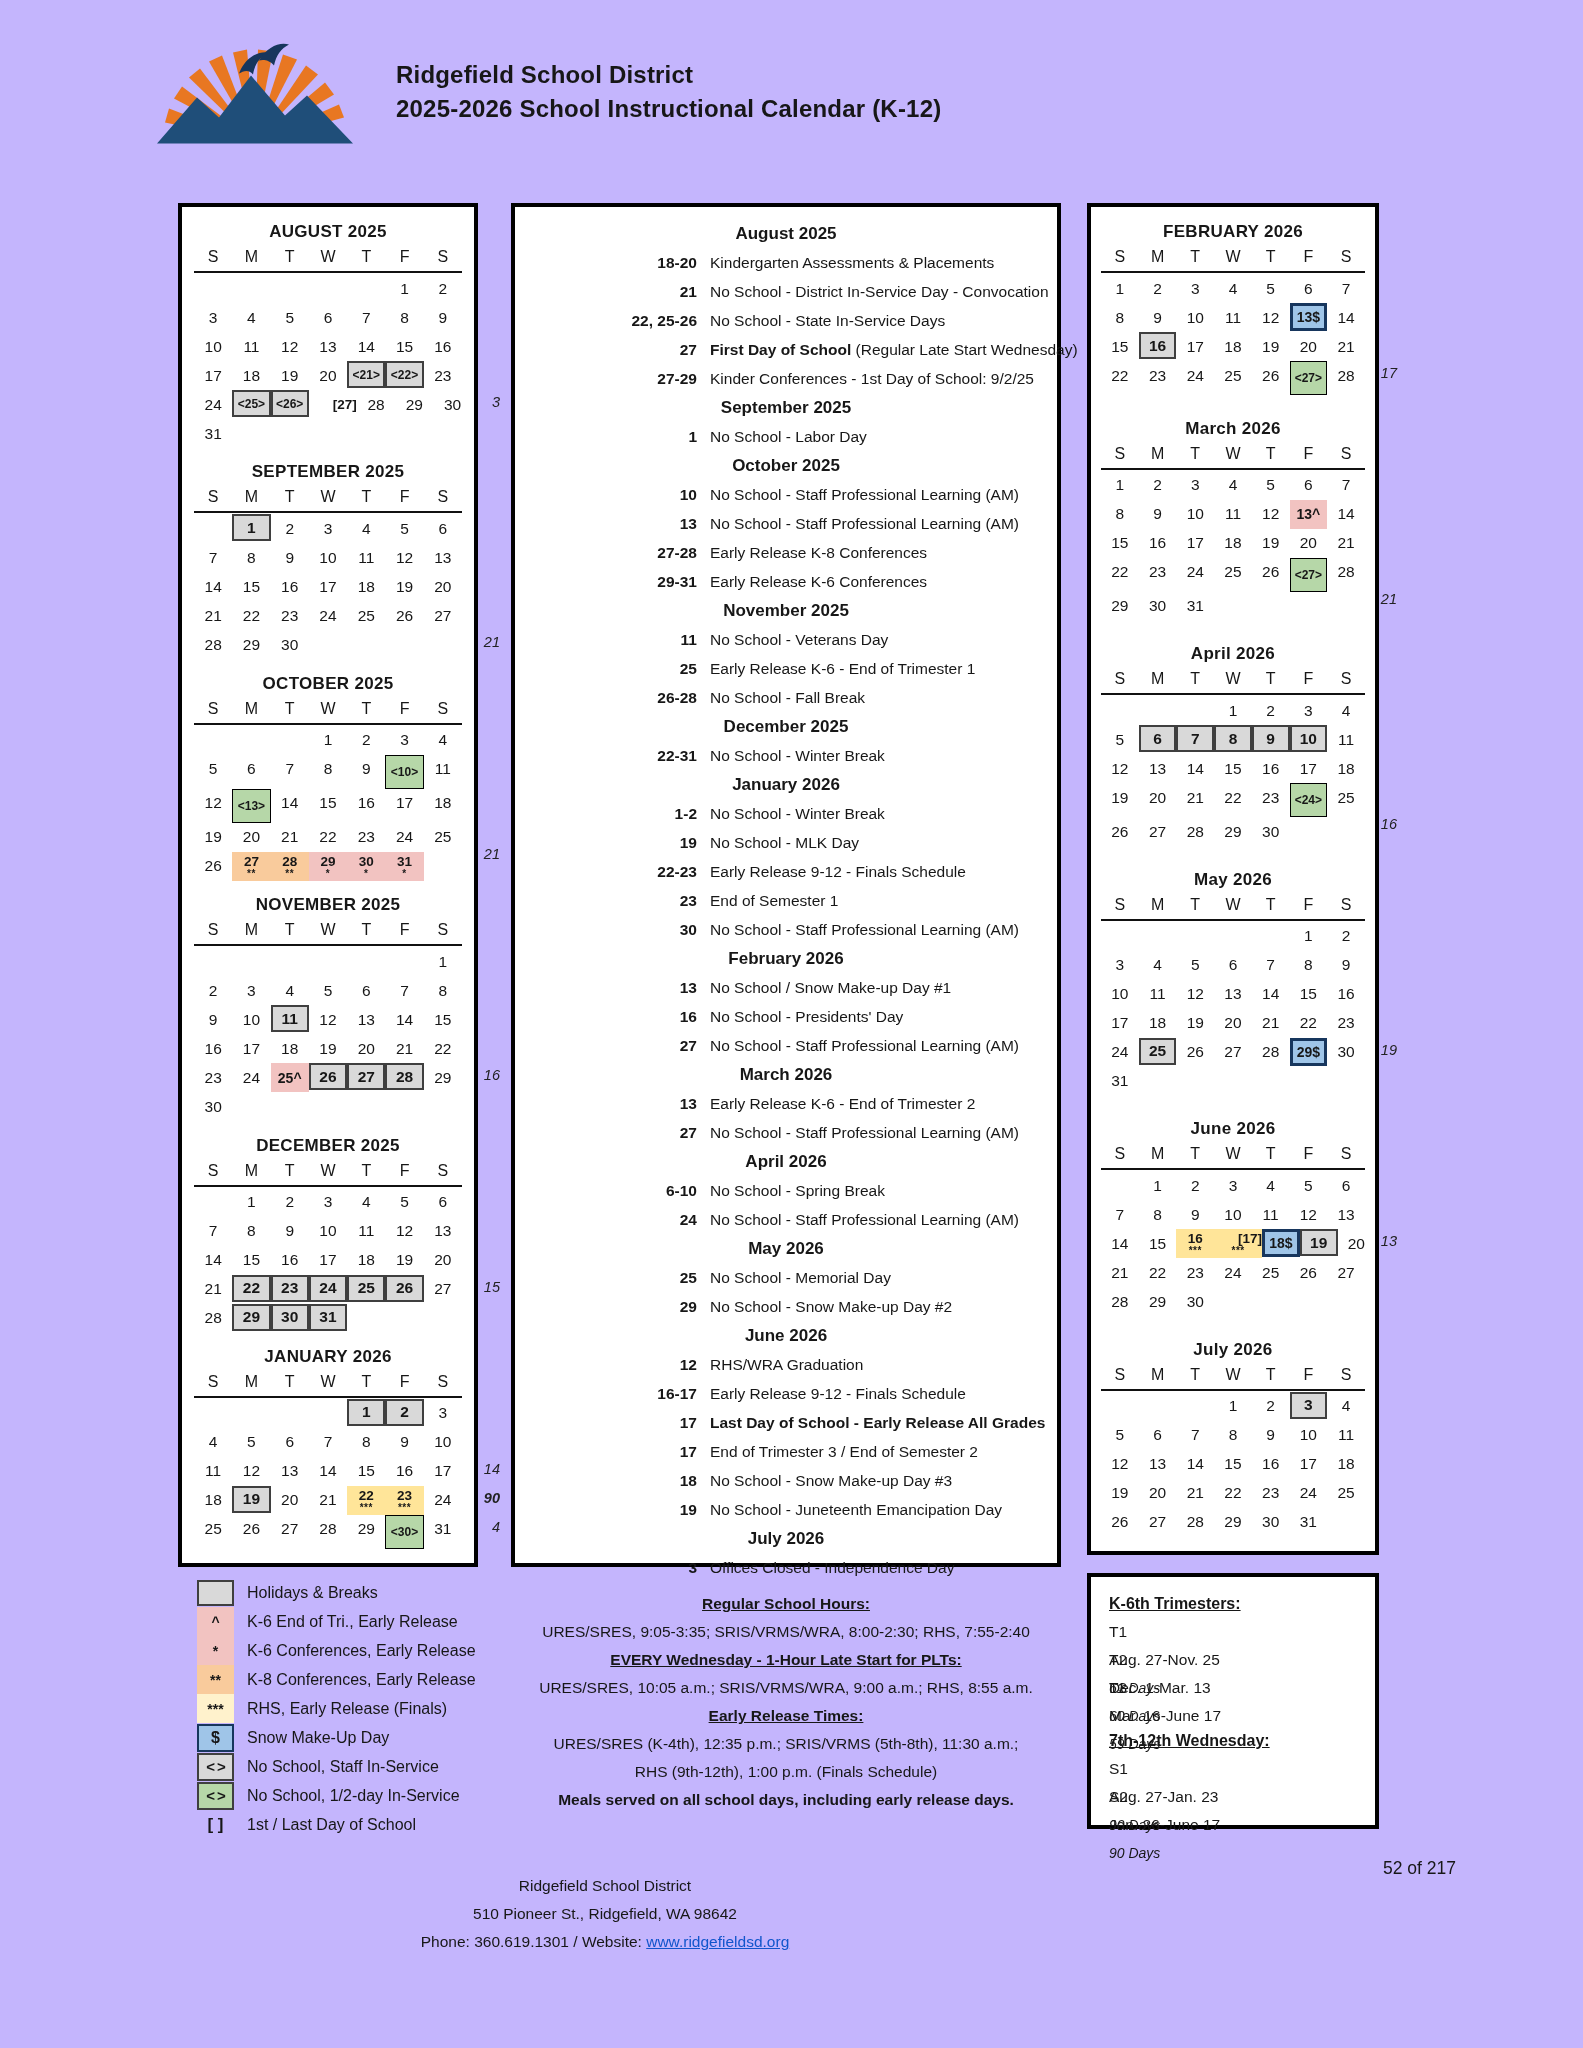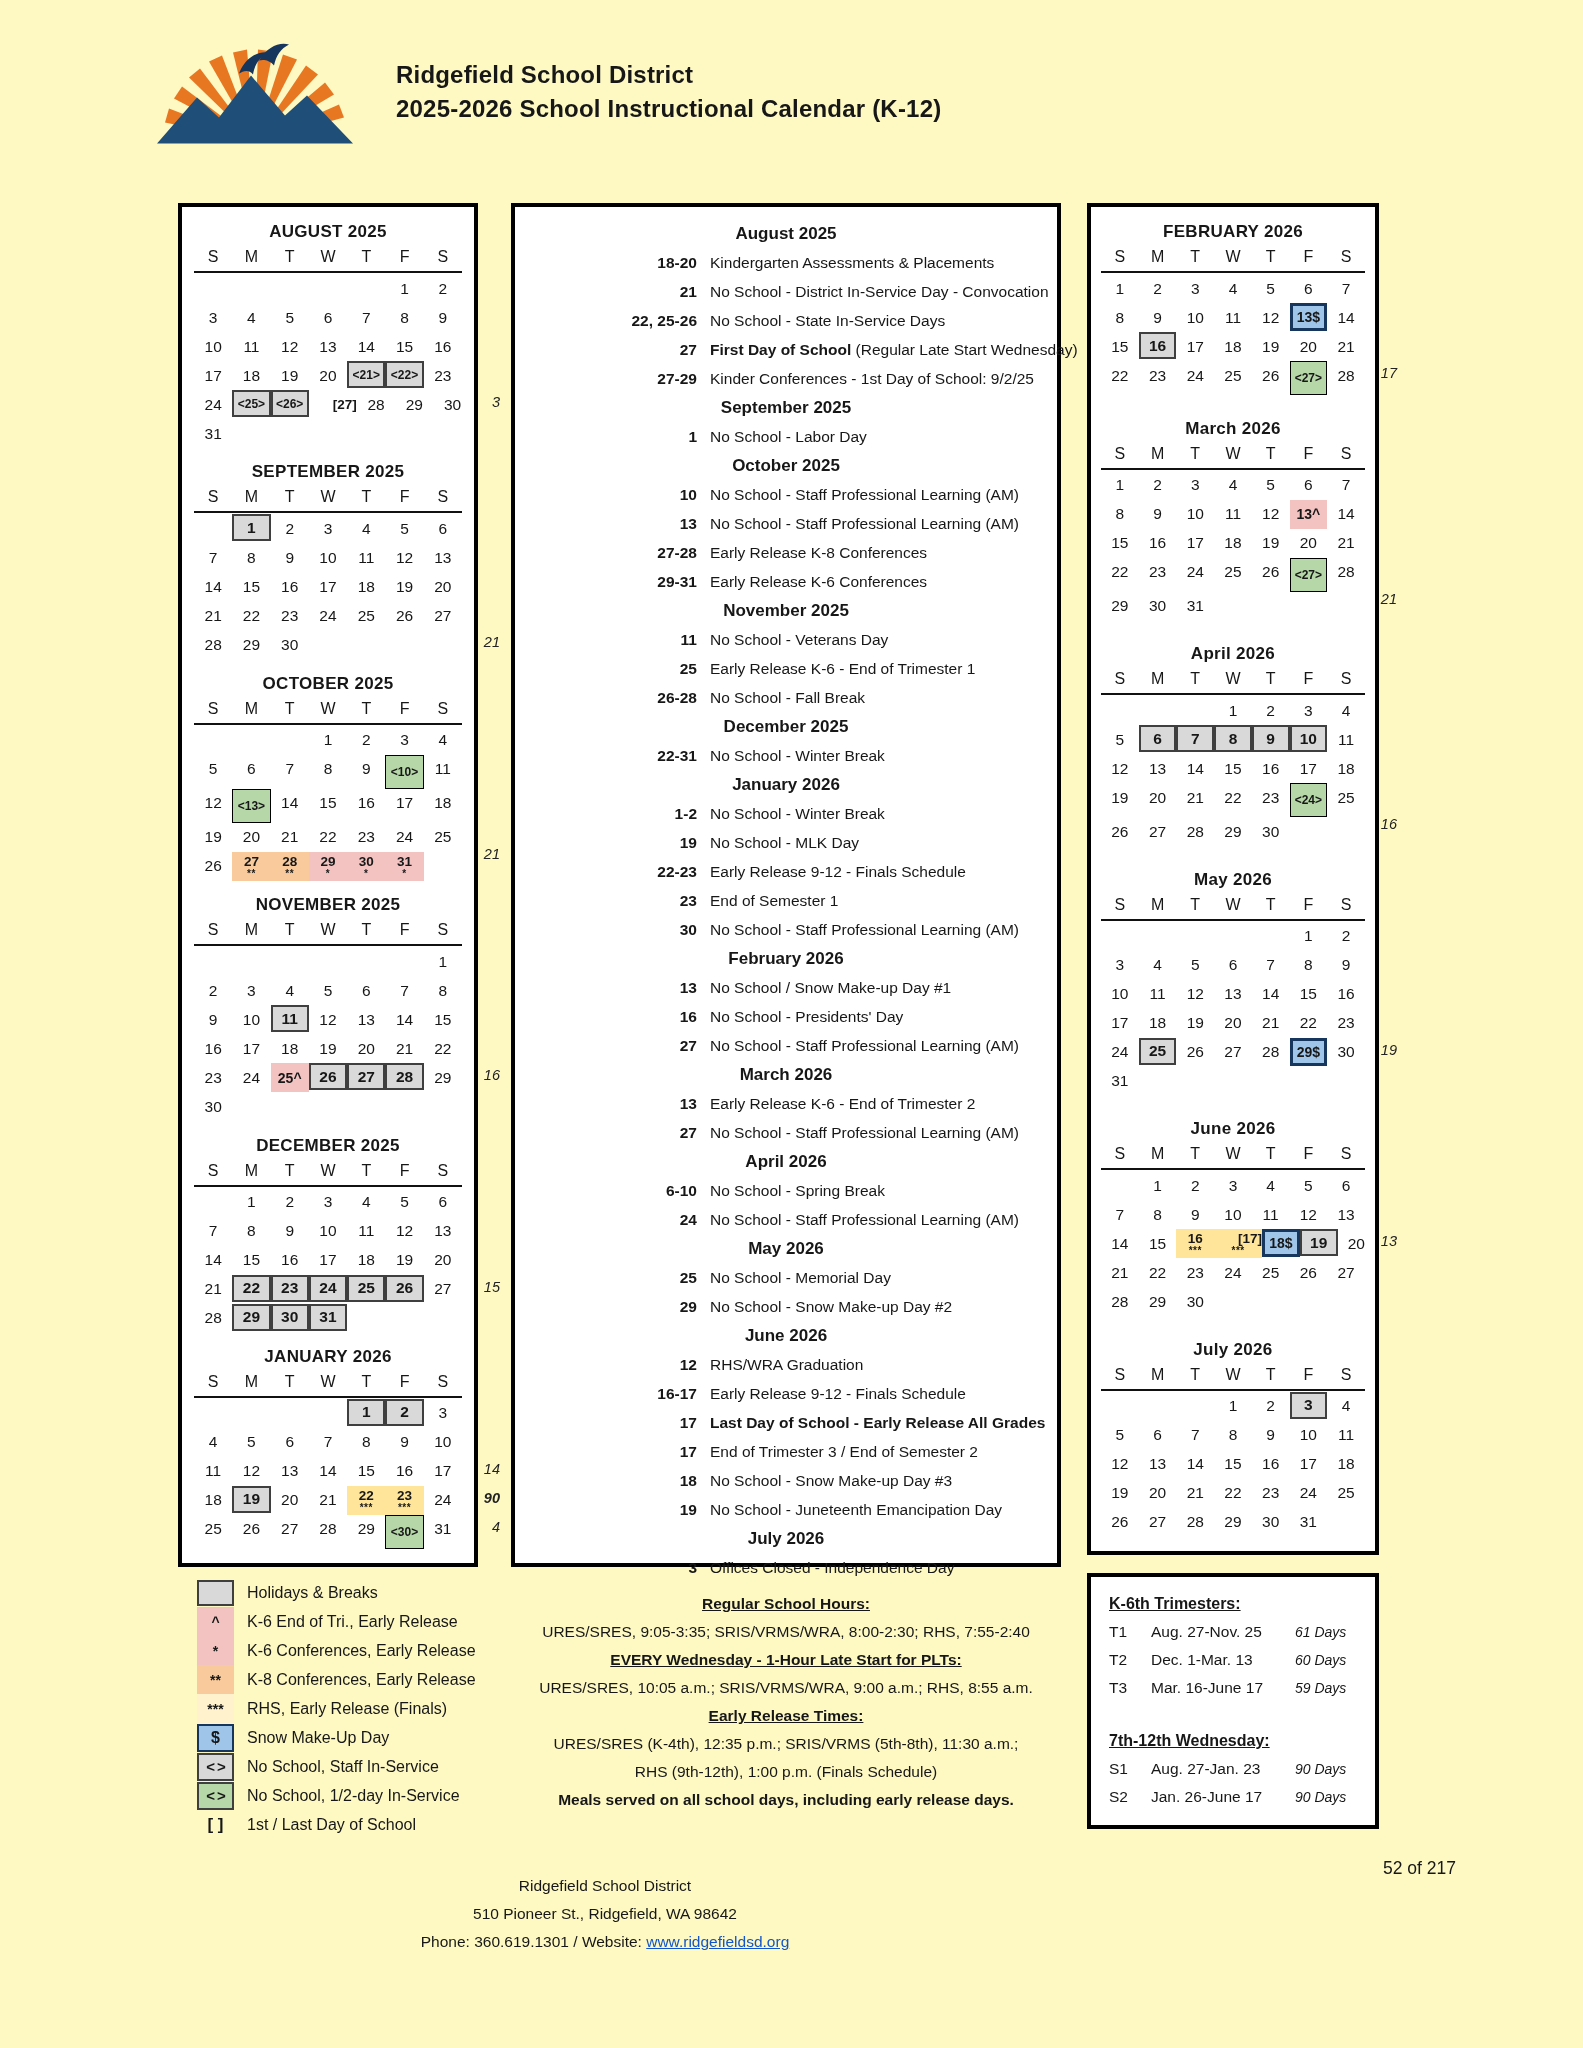--- a/index.html
+++ b/index.html
@@ -1,16 +1,16 @@
 <!DOCTYPE html>
 <html><head>
 <meta charset="utf-8">
 <style>
   html,body{margin:0;padding:0;background:#ffffff;}
-  .page{position:relative;width:1583px;height:2048px;background:#fef9c3;
+  .page{position:relative;width:1583px;height:2048px;background:#c4b5fd;
         font-family:"Liberation Sans",sans-serif;color:#171717;overflow:hidden;}
 
   
   .logo{position:absolute;left:155px;top:28px;width:200px;height:118px;}
   .titles{position:absolute;left:396px;top:58px;}
   .titles .t1,.titles .t2{font-size:24px;font-weight:700;line-height:34px;letter-spacing:.2px;}
 
   
   .box{position:absolute;border:4px solid #000;background:#fff;box-sizing:border-box;}
   .left-box {left:178px; top:203px;width:300px;height:1364px;padding:12px 12px 14px 12px;
@@ -70,21 +70,21 @@
 
   
   .hours{position:absolute;left:511px;top:1590px;width:550px;text-align:center;}
   .hr-line{height:28px;line-height:28px;font-size:15.5px;white-space:nowrap;}
   .hr-h{font-weight:700;text-decoration:underline;}
   .hr-b{font-weight:700;}
 
   
   .terms{left:1087px;top:1573px;width:292px;padding:12px 18px 14px 18px;}
   .tm-title{font-weight:700;text-decoration:underline;font-size:16px;height:29px;line-height:29px;}
-  .tm-row{display:flex;height:28px;line-height:28px;font-size:15.5px;}
+  .tm-row{display:flex;height:28px;line-height:28px;font-size:15.5px;flex-direction:column;}
   .tm-code{width:42px;flex:none;}
   .tm-range{flex:1;white-space:nowrap;}
   .tm-days{width:62px;flex:none;font-style:italic;font-size:14px;text-align:left;white-space:nowrap;}
   .tm-gap{height:24px;}
 
   
   .footer{position:absolute;left:160px;top:1872px;width:890px;text-align:center;}
   .footer div{height:28px;line-height:28px;font-size:15.5px;}
   .link{color:#1155cc;text-decoration:underline;cursor:pointer;}
   .pageno{position:absolute;left:1383px;top:1858px;font-size:17.5px;}

